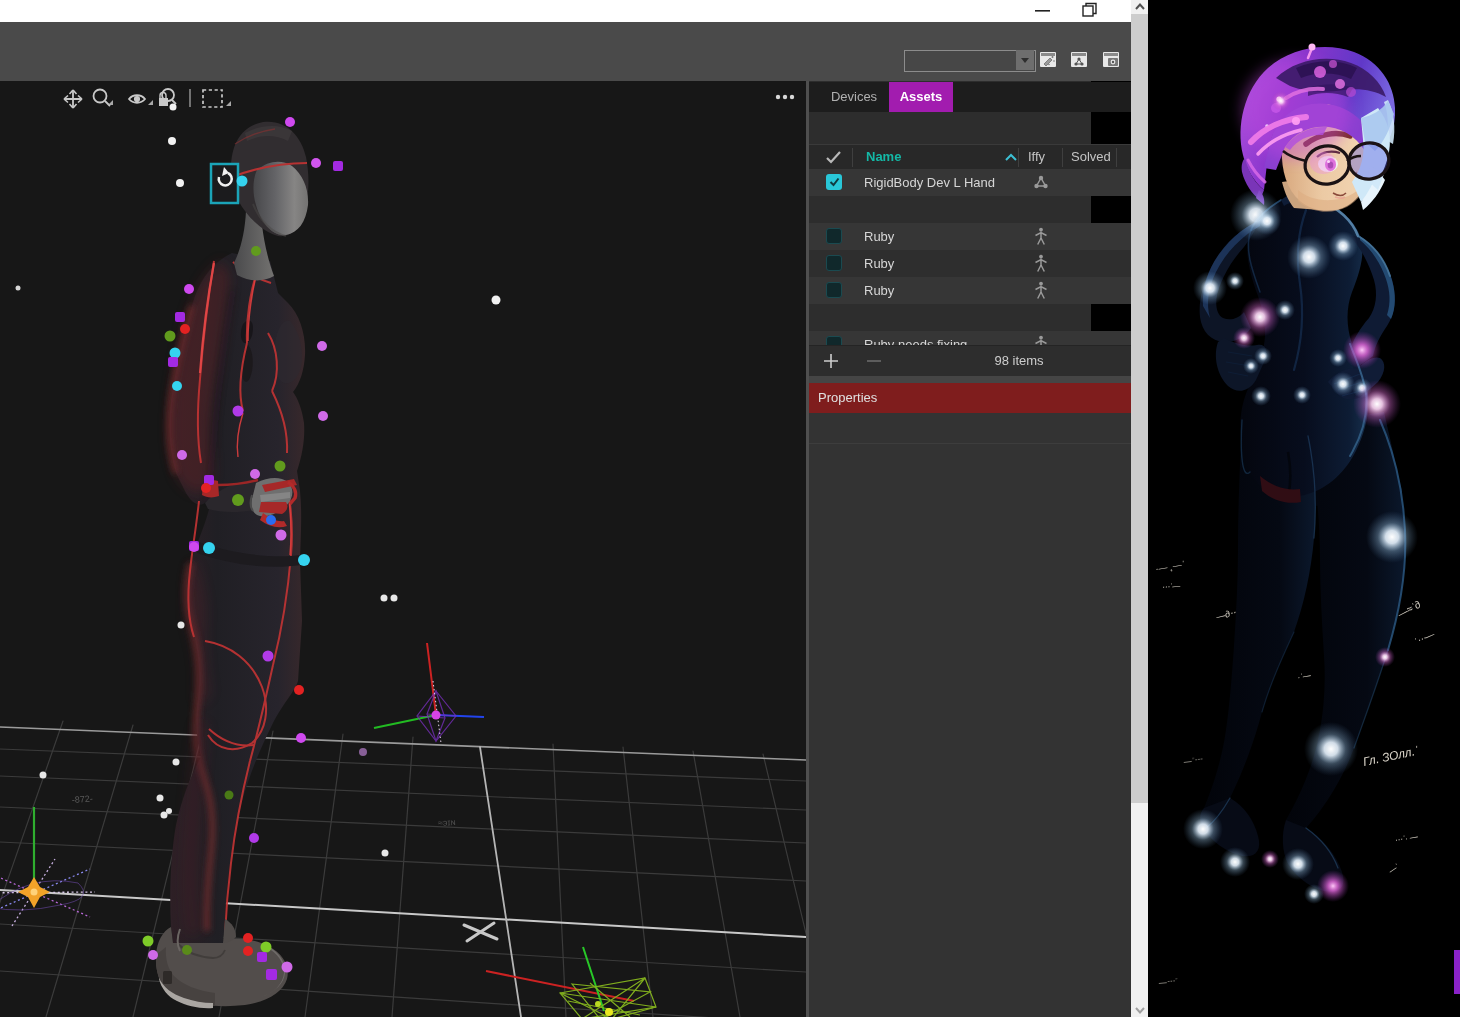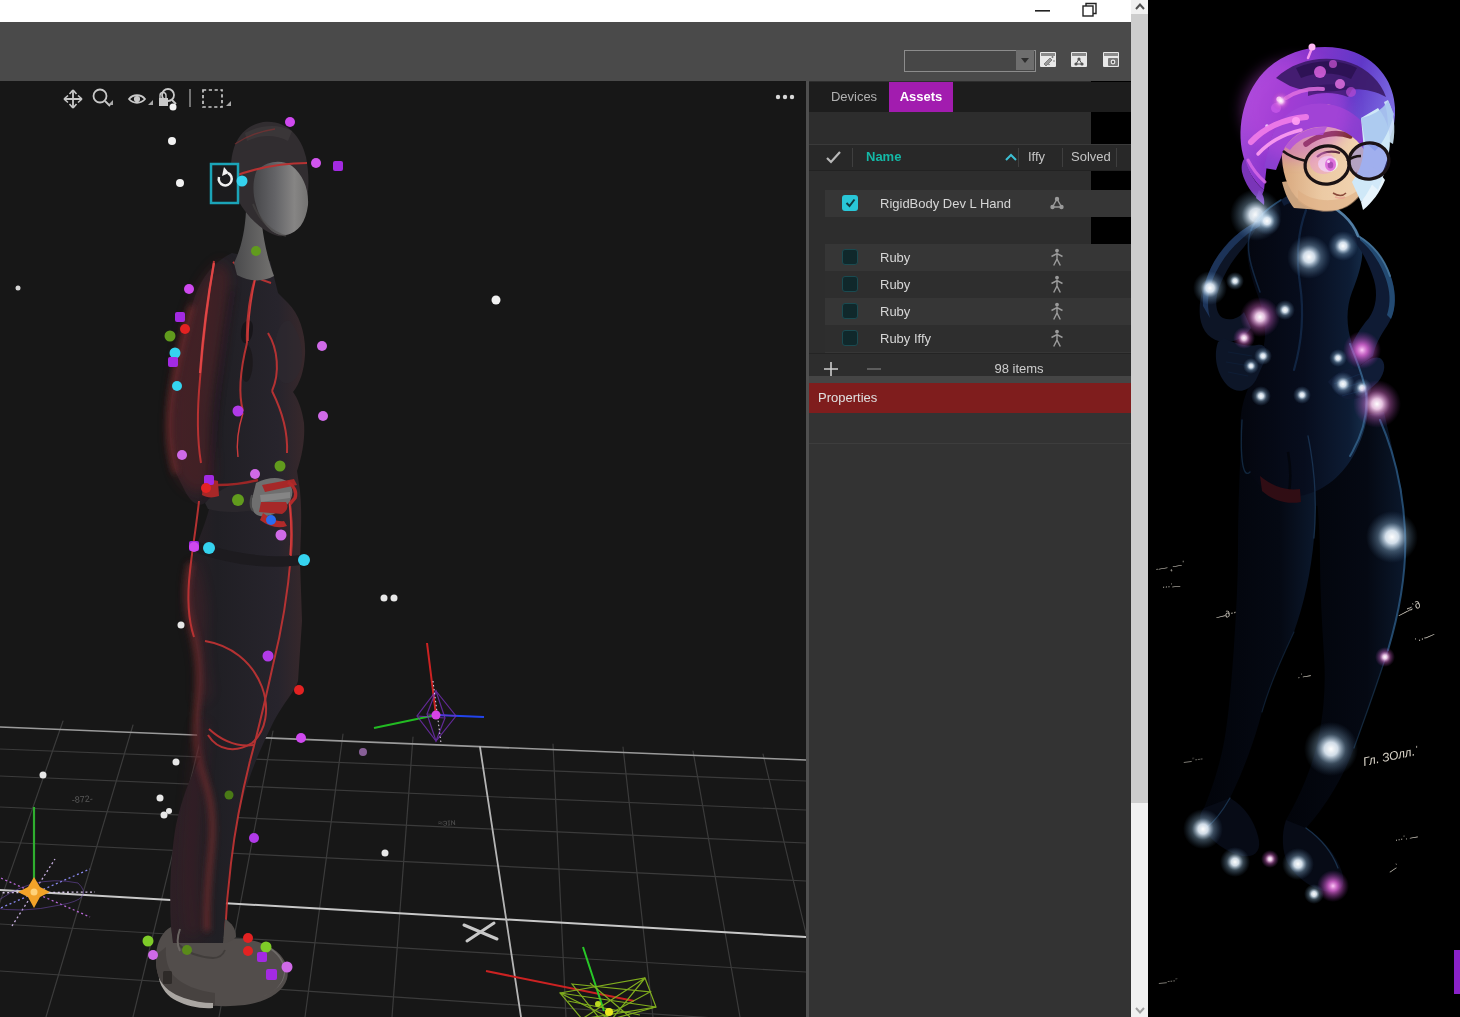--- a/index.html
+++ b/index.html
@@ -19,28 +19,28 @@
   .tbico{top:29px;width:17px;height:18px;}
   
   #tabbar{left:0;top:1px;width:322px;height:30px;background:#1d1d1d;}
   .tab{position:absolute;top:0;height:30px;line-height:30px;font-size:13px;color:#b0b0b0;text-align:center;}
   #tabAssets{left:80px;width:64px;background:#a21caf;color:#fff;font-weight:bold;}
   #tabDevices{left:10px;width:70px;}
   
   #thead{left:0;top:63px;width:322px;height:25px;background:#282828;border-top:1px solid #3a3a3a;border-bottom:1px solid #222;}
   .hsep{position:absolute;top:3px;width:1px;height:19px;background:#3f3f3f;}
   .hdr{position:absolute;top:4px;font-size:13px;color:#c4c4c4;}
-  .row{position:absolute;left:16px;width:322px;height:27px;margin-top:21px;}
+  .row{position:absolute;left:0;width:322px;height:27px;}
   .rodd{background:#363636;}
   .reven{background:#2e2e2e;}
   .rname{position:absolute;left:55px;top:6px;font-size:13px;color:#d6d6d6;}
   .cbc{position:absolute;left:17px;top:5px;width:16px;height:16px;background:#29c7d8;border-radius:3px;}
   .cbu{position:absolute;left:17px;top:5px;width:16px;height:16px;background:#10282b;border-radius:3px;border:1px solid #1a4a50;box-sizing:border-box;}
   .kico{position:absolute;left:222px;top:4px;}
-  #tfoot{left:0;top:272px;width:322px;height:30px;background:#2d2d2d;border-top:1px solid #242424;}
+  #tfoot{left:0;top:264px;width:322px;height:30px;background:#2d2d2d;border-top:1px solid #242424;}
   #splitter{left:0;top:295px;width:322px;height:7px;background:#454545;}
   #propshdr{left:0;top:302px;width:322px;height:30px;background:#7f1d1d;color:#e0e0e0;font-size:13px;line-height:30px;}
   #propsbody{left:0;top:332px;width:322px;height:604px;background:#333333;}
 </style></head>
 <body>
 <div id="titlebar" class="abs">
   <svg class="abs" style="left:1028px;top:0" width="80" height="22" viewBox="0 0 80 22">
     <rect x="7" y="10" width="15" height="1.6" fill="#222"></rect>
     <g fill="none" stroke="#222" stroke-width="1.4">
       <rect x="55" y="6" width="10" height="10"></rect>
@@ -422,28 +422,20 @@
       <div class="cbu"></div>
       <div class="rname">Ruby</div>
       <svg class="kico" width="20" height="19" viewBox="0 0 20 19">
         <circle cx="10" cy="2.6" r="1.9" fill="#9a9a9a"></circle>
         <path d="M10 4.5 V11 M10 11 L6.7 17.5 M10 11 L13.3 17.5 M4.5 8.5 L10 5.5 L15.5 8.5" stroke="#9a9a9a" stroke-width="1.5" fill="none"></path>
       </svg>
     </div>
   <div class="row rodd" style="top:196px">
       <div class="cbu"></div>
       <div class="rname">Ruby</div>
-      <svg class="kico" width="20" height="19" viewBox="0 0 20 19">
-        <circle cx="10" cy="2.6" r="1.9" fill="#9a9a9a"></circle>
-        <path d="M10 4.5 V11 M10 11 L6.7 17.5 M10 11 L13.3 17.5 M4.5 8.5 L10 5.5 L15.5 8.5" stroke="#9a9a9a" stroke-width="1.5" fill="none"></path>
-      </svg>
-    </div>
-  <div class="row reven" style="top:223px">
-      <div class="cbu"></div>
-      <div class="rname">Ruby Iffy</div>
       <svg class="kico" width="20" height="19" viewBox="0 0 20 19">
         <circle cx="10" cy="2.6" r="1.9" fill="#9a9a9a"></circle>
         <path d="M10 4.5 V11 M10 11 L6.7 17.5 M10 11 L13.3 17.5 M4.5 8.5 L10 5.5 L15.5 8.5" stroke="#9a9a9a" stroke-width="1.5" fill="none"></path>
       </svg>
     </div>
   <div class="row rodd" style="top:250px;height:27px;overflow:hidden">
       <div class="cbu"></div>
       <div class="rname">Ruby needs fixing</div>
       <svg class="kico" width="20" height="19" viewBox="0 0 20 19">
         <circle cx="10" cy="2.6" r="1.9" fill="#9a9a9a"></circle>

